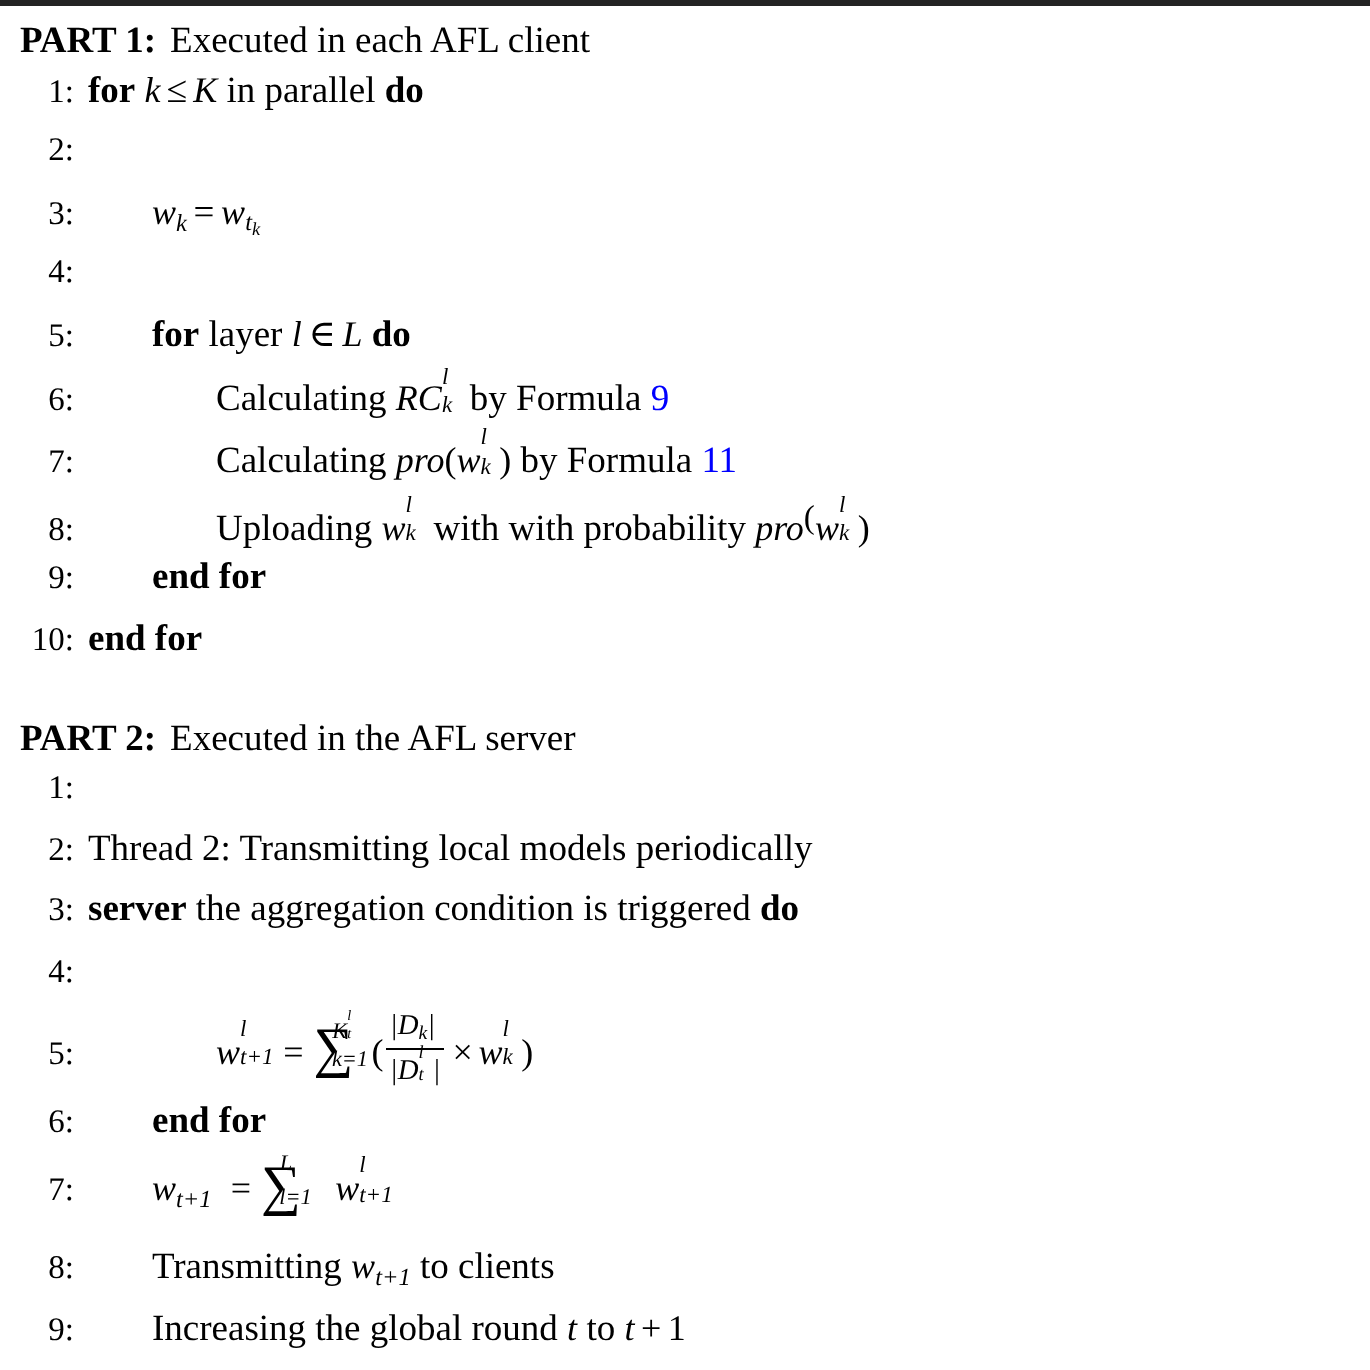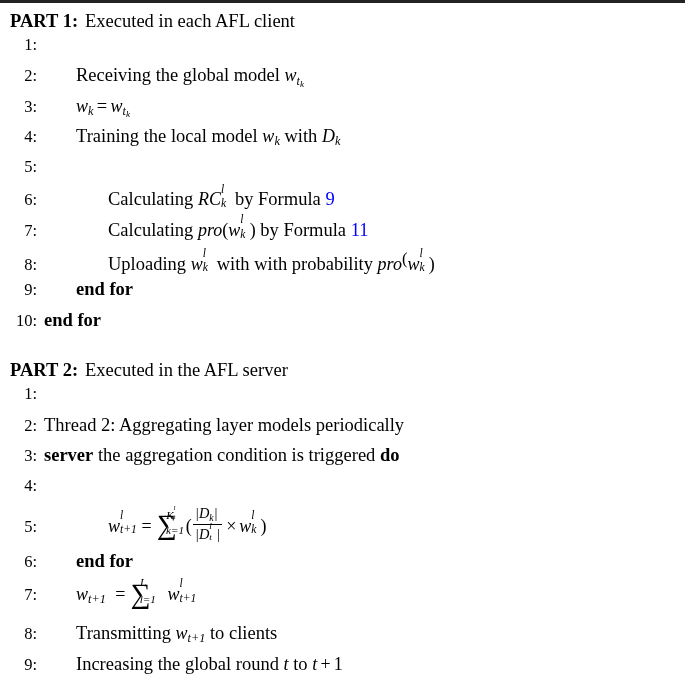--- a/index.html
+++ b/index.html
@@ -185,39 +185,39 @@
   <div class="rule-top"></div>
 
   <div class="part-header">
     <span class="ph-label">PART 1:</span><span class="ph-text">Executed in each AFL client</span>
   </div>
 
   <div class="lines">
 
     <div class="line">
       <span class="lineno">1:</span>
+      <span class="body ind0"><b>for</b> <span class="m">k</span><span class="leq">≤</span><span class="m">K</span> <span>in parallel</span> <b>do</b></span>
     </div>
 
     <div class="line">
       <span class="lineno">2:</span>
-      <span class="body ind1"><span>Receiving the global model</span> <span class="m"><span>w</span><span class="sub"><span>t</span><span class="sub">k</span></span></span></span>
     </div>
 
     <div class="line">
       <span class="lineno">3:</span>
       <span class="body ind1"><span class="m"><span>w</span><span class="sub">k</span></span><span class="rel">=</span><span class="m"><span>w</span><span class="sub"><span>t</span><span class="sub">k</span></span></span></span>
     </div>
 
     <div class="line">
       <span class="lineno">4:</span>
-      <span class="body ind1"><span>Training the local model</span> <span class="m"><span>w</span><span class="sub">k</span></span> <span>with</span> <span class="m"><span>D</span><span class="sub">k</span></span></span>
     </div>
 
     <div class="line">
       <span class="lineno">5:</span>
+      <span class="body ind1"><b>for</b> <span>layer</span> <span class="m">l</span><span class="rel">∈</span><span class="m">L</span> <b>do</b></span>
     </div>
 
     <div class="line">
       <span class="lineno">6:</span>
       <span class="body ind2"><span>Calculating</span> <span class="m"><span>RC</span><span class="supsub"><span class="s-up">l</span><span class="s-dn">k</span></span></span> <span>by Formula</span> <span class="ref">9</span></span>
     </div>
 
     <div class="line">
       <span class="lineno">7:</span>
       <span class="body ind2"><span>Calculating</span> <span class="m"><span>pro</span><span class="paren">(</span><span>w</span><span class="supsub"><span class="s-up">l</span><span class="s-dn">k</span></span><span class="paren">)</span></span> <span>by Formula</span> <span class="ref">11</span></span>
@@ -246,21 +246,21 @@
   </div>
 
   <div class="lines">
 
     <div class="line">
       <span class="lineno">1:</span>
     </div>
 
     <div class="line">
       <span class="lineno">2:</span>
-      <span class="body ind0">Thread 2: Aggregating layer models periodically</span>
+      <span class="body ind0">Thread 2: Transmitting local models periodically</span>
     </div>
 
     <div class="line">
       <span class="lineno">3:</span>
       <span class="body ind0"><b>server</b> <span>the aggregation condition is triggered</span> <b>do</b></span>
     </div>
 
     <div class="line">
       <span class="lineno">4:</span>
     </div>

